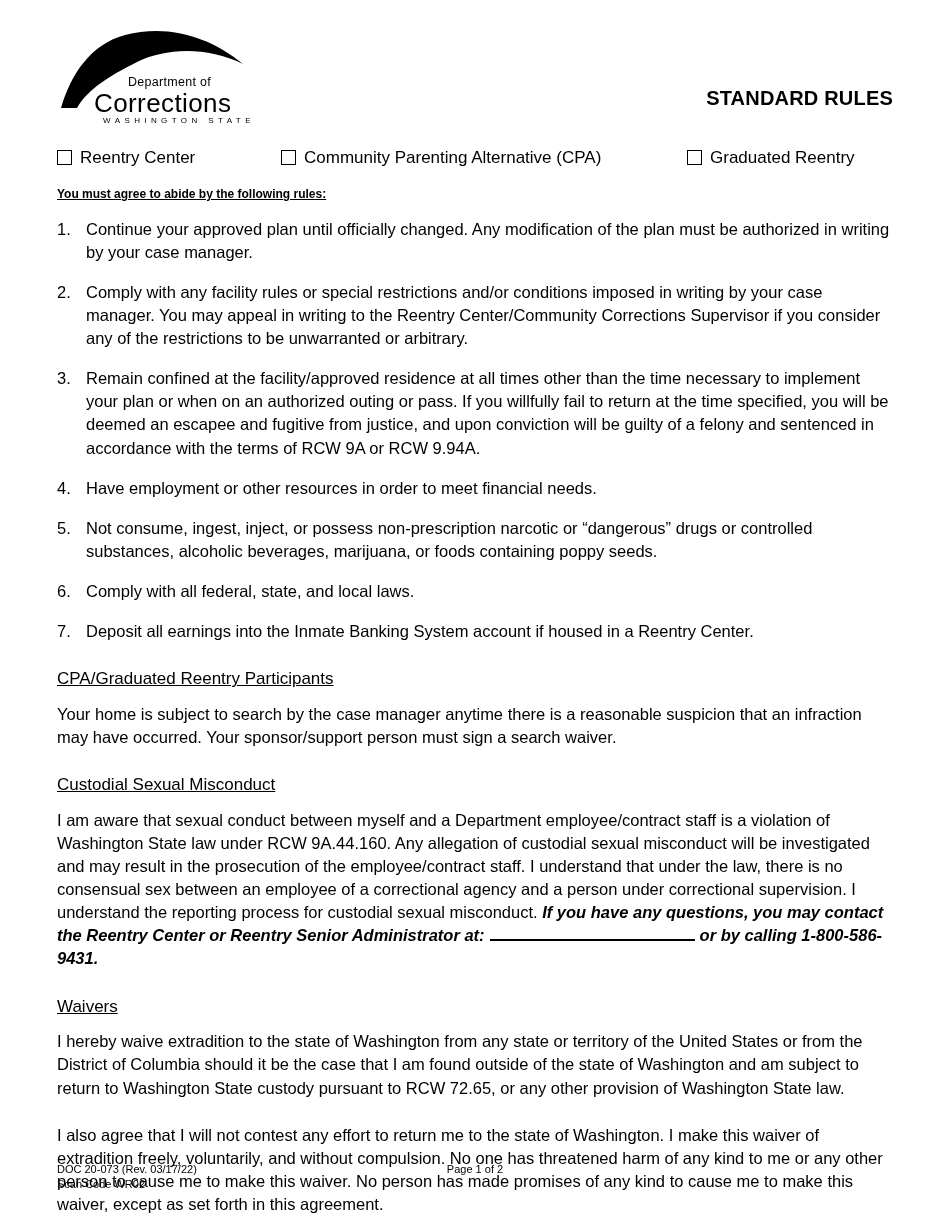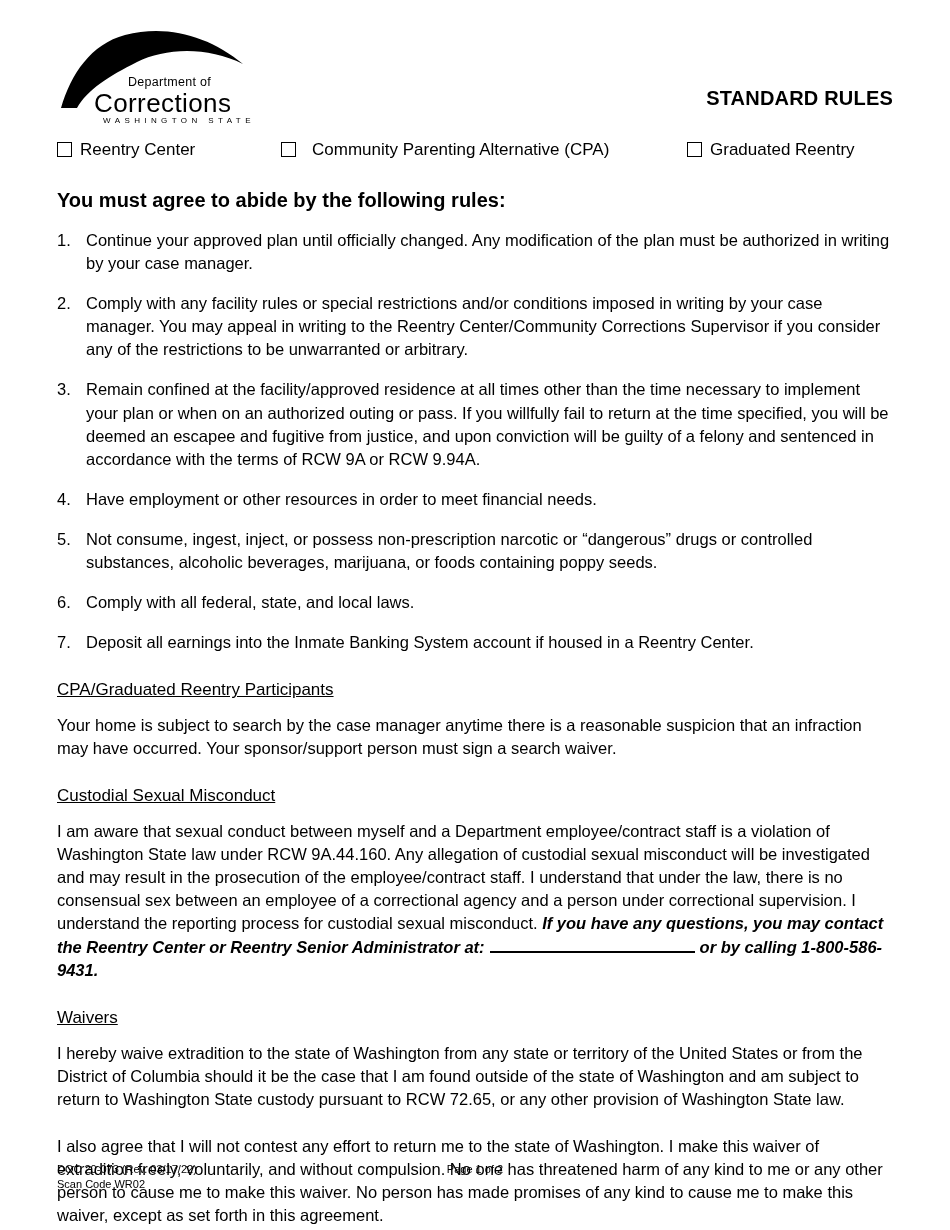--- a/index.html
+++ b/index.html
@@ -22,28 +22,28 @@
   .header { display: flex; justify-content: space-between; align-items: flex-end; height: 96px; }
   .logo { position: relative; width: 215px; height: 96px; }
   .logo svg { position: absolute; left: 0; top: 0; }
   .logo-dept { position: absolute; left: 71px; top: 46px; font-size: 12.5px; letter-spacing: 0.3px; }
   .logo-corrections { position: absolute; left: 37px; top: 57px; font-size: 26px; letter-spacing: 0.4px; }
   .logo-state { position: absolute; left: 46px; top: 87px; font-size: 8px; letter-spacing: 4.4px; }
   .doc-title { font-size: 20px; font-weight: bold; margin-bottom: 12px; letter-spacing: 0.2px; }
 
   
   .checkbox-row { position: relative; height: 24px; margin-top: 14px; font-size: 17px; }
-  .cb-item { position: absolute; top: 0; display: flex; align-items: center; white-space: nowrap; }
+  .cb-item { position: absolute; top: 8px; display: flex; align-items: center; white-space: nowrap; }
   .cb-0 { left: 0; }
-  .cb-1 { left: 224px; gap: 8px; }
+  .cb-1 { left: 224px; }
   .cb-2 { left: 630px; }
   .cb-box { width: 15px; height: 15px; border: 1.6px solid #000; background: #fff; margin-right: 8px; flex: 0 0 auto; }
 
   
-  .rules-heading { font-size: 20px; font-weight: bold; margin: 24px 0 15px 0; }
+  .rules-heading { font-size: 12px; font-weight: bold; margin: 24px 0 15px 0; text-decoration: underline; }
   .rule { display: flex; margin-bottom: 17px; }
   .rule-num { flex: 0 0 29px; }
   .rule-text { flex: 1; }
 
   
   .section-heading { font-size: 17px; font-weight: normal; text-decoration: underline; margin: 24px 0 12px 0; }
   .para { margin: 0 0 18px 0; }
   .bi { font-weight: bold; font-style: italic; }
   .blank {
     display: inline-block;

